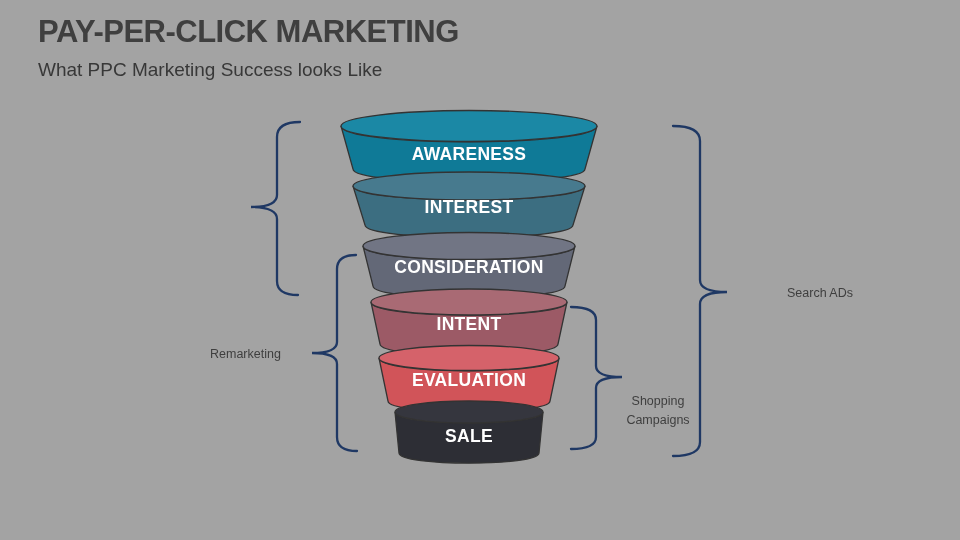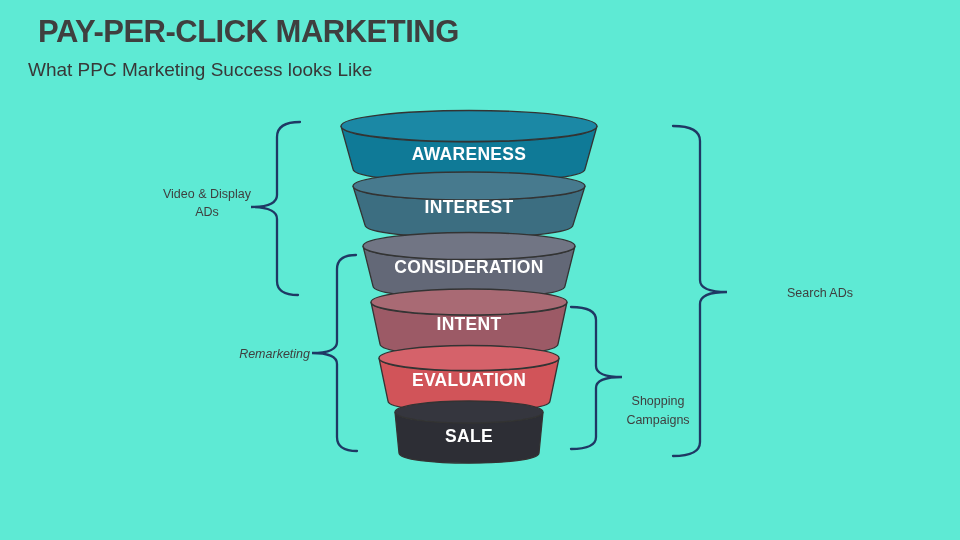--- a/index.html
+++ b/index.html
@@ -5,36 +5,36 @@
   html, body {
     margin: 0;
     padding: 0;
     background: #ffffff;
     font-family: "Liberation Sans", sans-serif;
   }
   .slide {
     position: relative;
     width: 960px;
     height: 540px;
-    background: #5eead4;
+    background: #a3a3a3;
     overflow: hidden;
   }
   .title {
     position: absolute;
     left: 38px;
     top: 14px;
     font-size: 31px;
     font-weight: bold;
     letter-spacing: -0.5px;
     color: #3f3f3f;
     white-space: nowrap;
   }
   .subtitle {
     position: absolute;
-    left: 28px;
+    left: 38px;
     top: 59px;
     font-size: 19px;
     font-weight: normal;
     color: #383838;
     white-space: nowrap;
   }
   .diagram-svg {
     position: absolute;
     left: 0;
     top: 0;
@@ -56,21 +56,21 @@
     stroke-width: 1.3px;
   }
   .side-label {
     position: absolute;
     font-size: 12.5px;
     line-height: 18px;
     color: #3f3f3f;
     white-space: pre-line;
   }
   .label-video { left: 145px; top: 185px; width: 124px; text-align: center; }
-  .label-remarketing { left: 210px; top: 345px; width: 100px; text-align: right; font-style: italic; }
+  .label-remarketing { left: 210px; top: 345px; width: 100px; text-align: left; }
   .label-search { left: 733px; top: 284px; width: 120px; text-align: right; }
   .label-shopping { left: 606px; top: 361px; width: 104px; text-align: center; line-height: 19px; margin-top: 31px; }
 </style>
 </head>
 <body>
 
 <div class="slide">
 
   <div class="title">PAY-PER-CLICK MARKETING</div>
   <div class="subtitle">What PPC Marketing Success looks Like</div>
@@ -114,20 +114,18 @@
       <text class="stage-text" x="469" y="386">EVALUATION</text>
     </g>
 
     <g>
       <path class="disc-outline" stroke="#333333" d="M395,412 L399,453 C399,466.5 539,466.5 539,453 L543,412 C543,426.5 395,426.5 395,412 Z" fill="#2D2E35"></path>
       <ellipse class="disc-outline" stroke="#333333" cx="469" cy="412" rx="74" ry="11" fill="#35363E"></ellipse>
       <text class="stage-text" x="469" y="442">SALE</text>
     </g>
   </svg>
 
-  <div class="side-label label-video">Video &amp; Display
-ADs</div>
   <div class="side-label label-remarketing">Remarketing</div>
   <div class="side-label label-search">Search ADs</div>
   <div class="side-label label-shopping">Shopping
 Campaigns</div>
 
 </div>
 
 </body></html>

